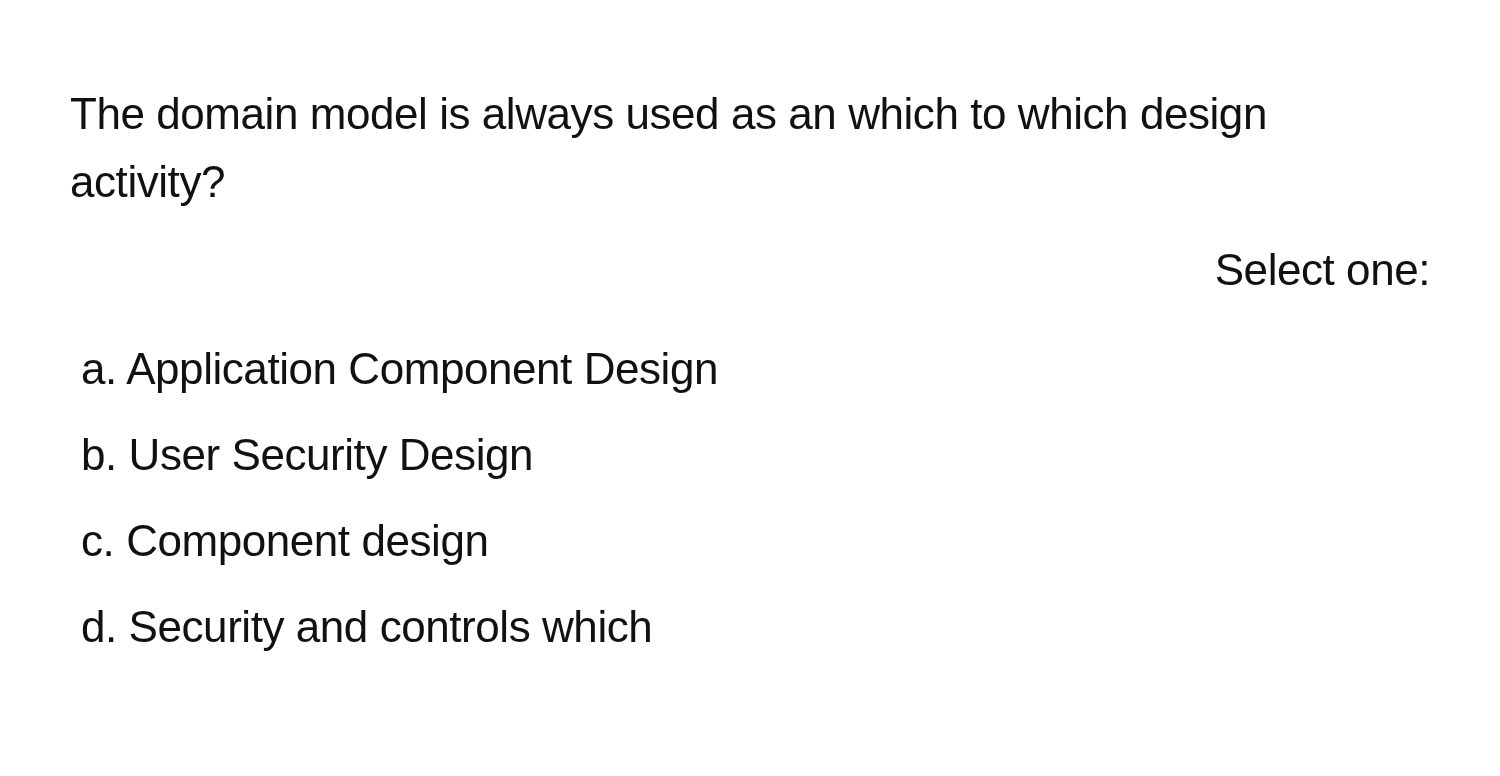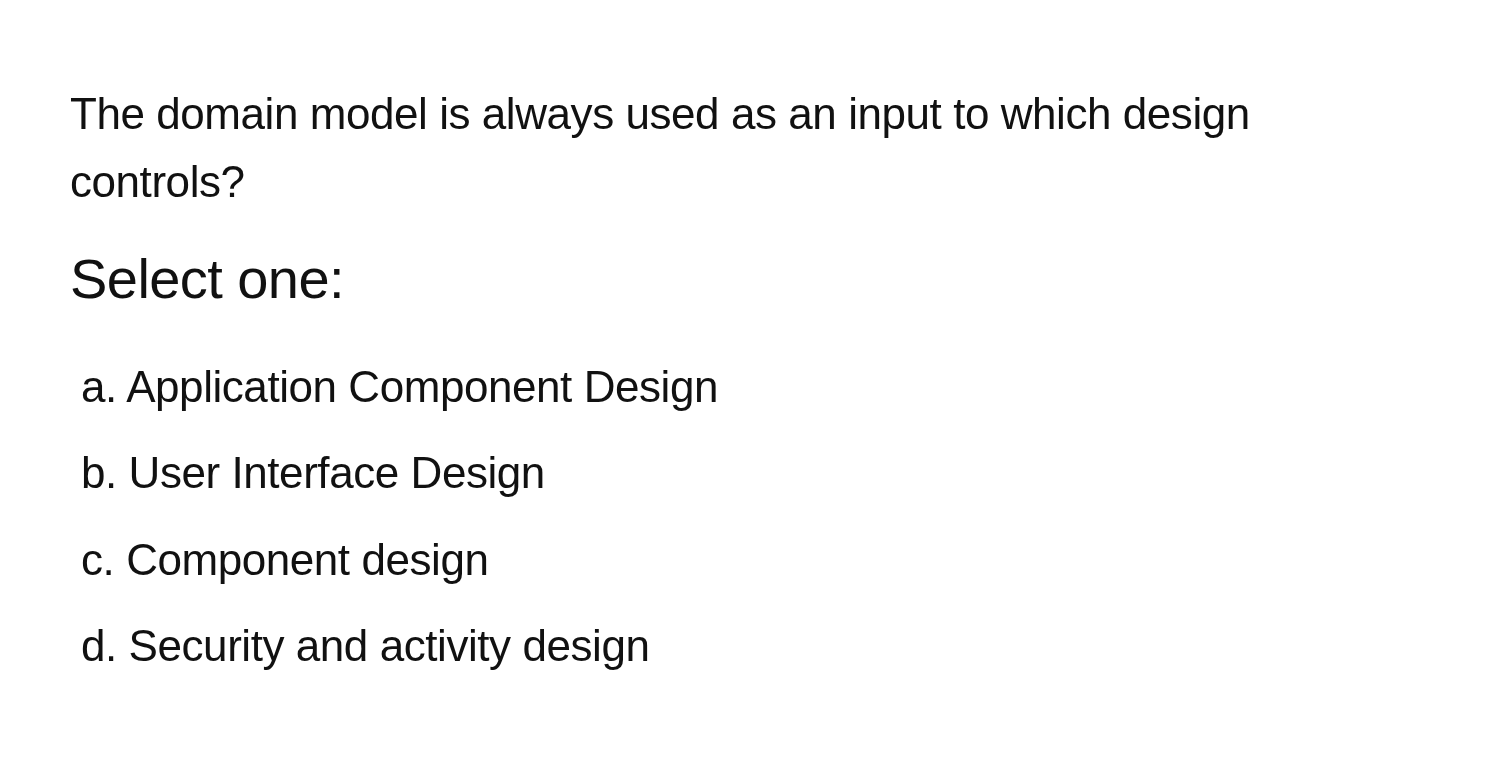--- a/index.html
+++ b/index.html
@@ -15,42 +15,43 @@
       padding: 80px 70px 0 70px;
       box-sizing: border-box;
     }
     .question {
       font-size: 44px;
       line-height: 1.55;
       margin: 0 0 20px 0;
       letter-spacing: -0.01em;
     }
     .prompt {
-      font-size: 56px;
+      font-size: 44px;
       line-height: 1.55;
       margin: 0 0 30px 0;
       letter-spacing: -0.01em;
+      text-align: right;
     }
     .options {
       list-style: none;
       padding: 0;
       margin: 11px;
     }
     .options li {
       font-size: 44px;
       line-height: 1.55;
       margin: 0 0 18px 0;
       letter-spacing: -0.01em;
     }
   </style>
 </head>
 <body>
 
 <div class="container">
-  <p class="question">The domain model is always used as an input to which design controls?</p>
+  <p class="question">The domain model is always used as an which to which design activity?</p>
   <p class="prompt">Select one:</p>
   <ul class="options">
     <li>a. Application Component Design</li>
-    <li>b. User Interface Design</li>
+    <li>b. User Security Design</li>
     <li>c. Component design</li>
-    <li>d. Security and activity design</li>
+    <li>d. Security and controls which</li>
   </ul>
 </div>
 
 </body></html>

